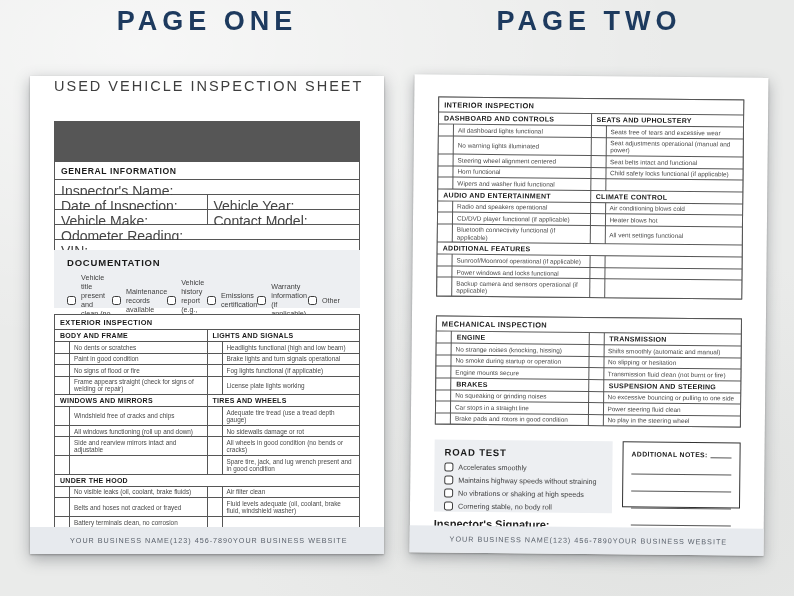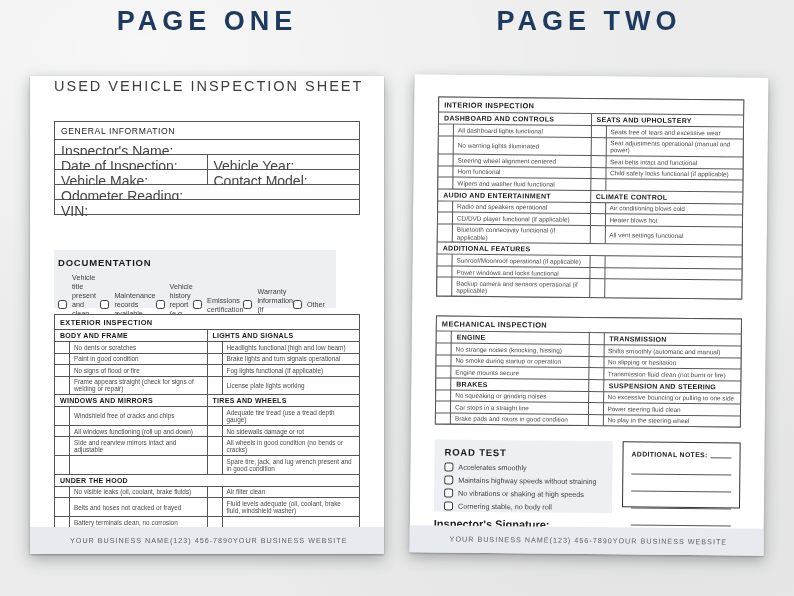--- a/index.html
+++ b/index.html
@@ -39,42 +39,42 @@
     background:var(--table_border,#565656);
     border:1px solid var(--table_border,#565656);
     position:absolute; left:24px; width:306px;
   }
   .grid-table > div { background:#fff; }
   .span2 { grid-column:span 2; }
   .span4 { grid-column:span 4; }
 
   
   .gi { grid-template-columns:1fr 1fr; top:45px; }
-  .gi-h { font-size:8.6px; font-weight:normal; letter-spacing:.6px; color:var(--text_dark,#1a1a1a); padding:4px 6px 3px; }
+  .gi-h { font-size:8.6px; font-weight:bold; letter-spacing:.6px; color:var(--text_dark,#1a1a1a); padding:4px 6px 3px;margin-top:40px; }
   .gi-cell { height:14px; padding:3px 0 0 6px; font-size:14px; color:#454545; }
 
   
   .cl { grid-template-columns:14px 1fr 14px 1fr; }
   #ext-table  { top:238px; }
   #int-table  { top:22px; }
   #mech-table { top:241px; }
   .c-title { padding:2.5px 5px; font-size:7.4px; font-weight:bold; letter-spacing:.4px; color:var(--text_dark,#1a1a1a); }
   .c-sub {
     padding:2px 5px; font-size:7px; font-weight:bold; letter-spacing:.3px;
     color:var(--text_dark,#1a1a1a); display:flex; align-items:center; min-height:11px;
   }
   .c-tx {
     padding:1.5px 4px; font-size:6.4px; line-height:1.15; color:var(--text_body,#4a4a4a);
     display:flex; align-items:center; min-height:10.5px;
   }
 
   
   .graybox { position:absolute; background:var(--box_bg,#edeff2); left:24px; }
   .graybox-h { font-size:9.5px; font-weight:bold; letter-spacing:.8px; color:var(--text_dark,#1a1a1a); margin-bottom:5px; }
-  .doc  { top:174px; width:282px; height:58px; padding:7px 4px; }
+  .doc  { top:174px; width:306px; height:58px; padding:7px 13px; }
   .road { top:365px; width:178px; height:72px; padding:7px 10px; }
   .doc-cols { display:flex; }
   .doc-col { flex:1; display:flex; flex-direction:row; }
   .road-list { display:flex; flex-direction:column; gap:4px; }
   .chk-row { display:flex; align-items:center; gap:5px; }
   .checkbox { width:9px; height:9px; border:1.2px solid #3c3c3c; border-radius:2.5px; background:#fff; flex:none; }
   .chk-label { font-size:7.2px; color:#3e3e3e; }
   .fill-line { flex:1; max-width:92px; border-bottom:1px solid #555; height:7px; margin-left:2px; }
 
   

